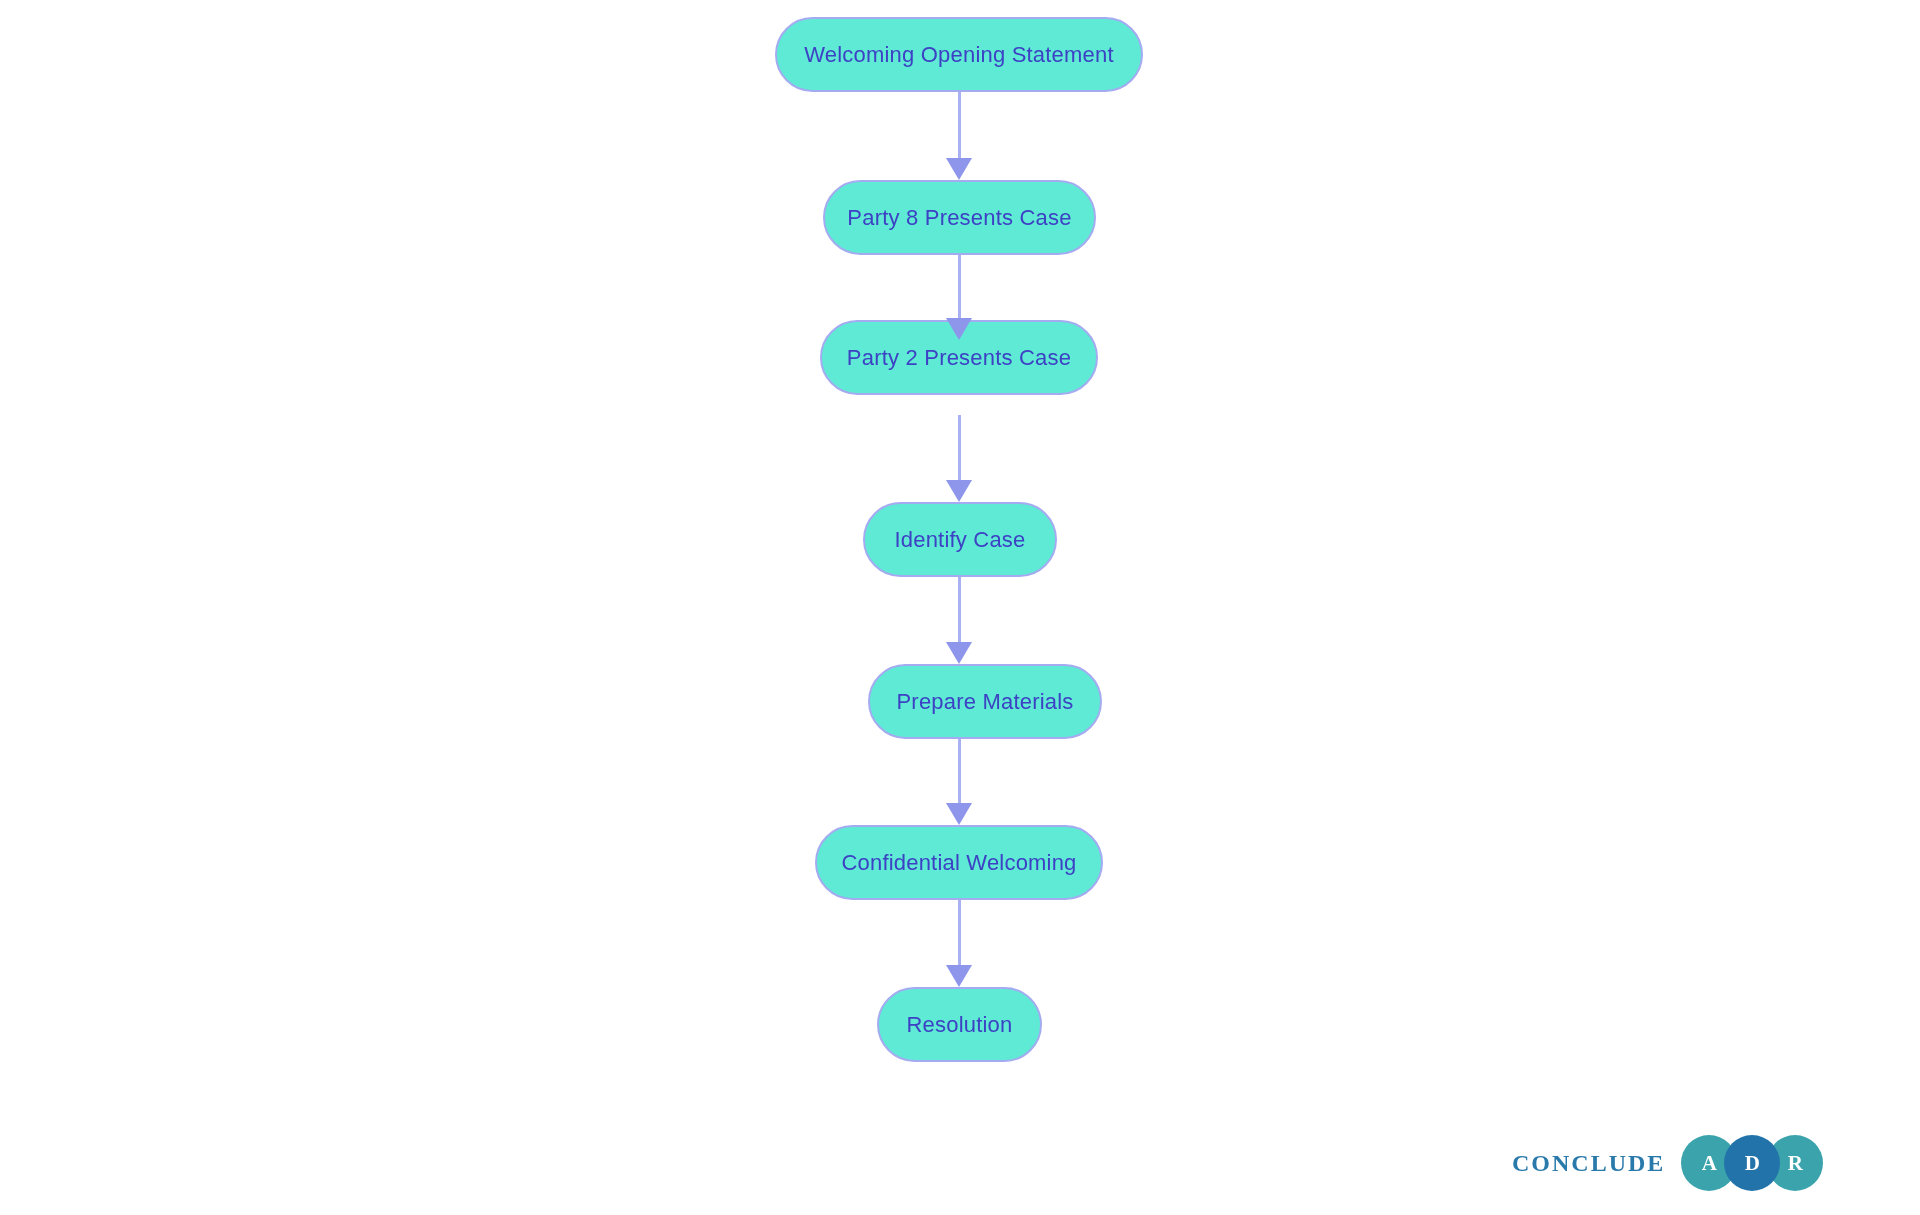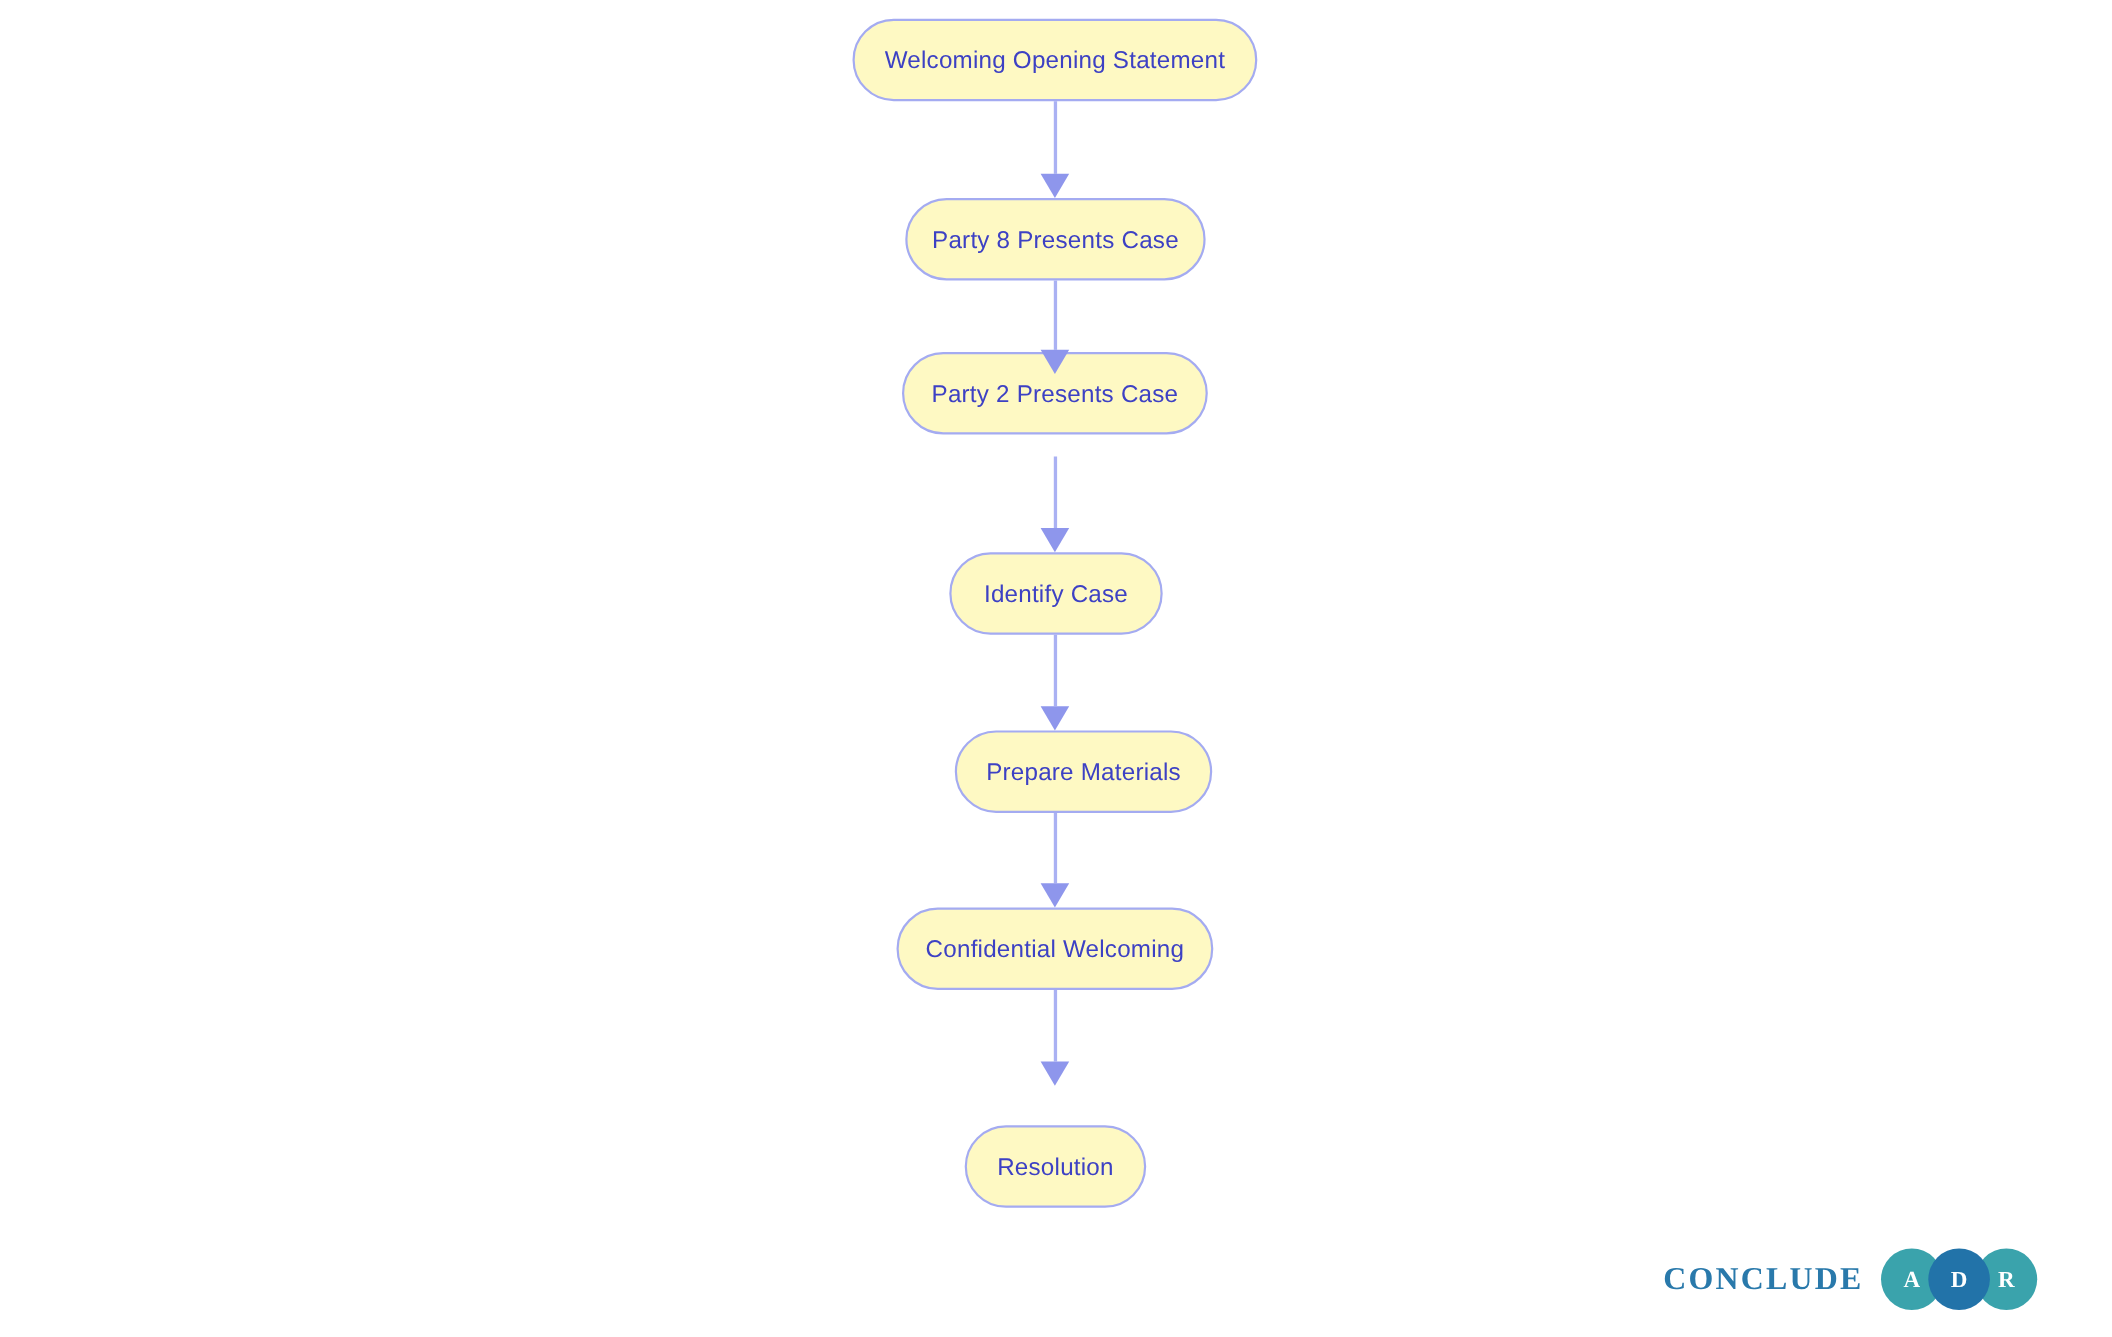--- a/index.html
+++ b/index.html
@@ -10,21 +10,21 @@
     overflow: hidden;
     font-family: "Liberation Sans", sans-serif;
   }
 
   
   .flow-node {
     position: absolute;
     display: flex;
     align-items: center;
     justify-content: center;
-    background: #fef9c3;
+    background: #5eead4;
     border: 2px solid #a4abf1;
     border-radius: 38px;
     color: #3d41c4;
     font-size: 22px;
     letter-spacing: 0.2px;
     text-align: center;
     height: 75px;
   }
 
   
@@ -55,21 +55,21 @@
     left: 1512px;
     top: 1134px;
     height: 58px;
     display: flex;
     align-items: center;
     gap: 16px;
   }
   .logo-wordmark {
     font-family: "Liberation Serif", serif;
     font-weight: bold;
-    font-size: 29px;
+    font-size: 24px;
     letter-spacing: 2px;
     color: #2979ab;
   }
   .logo-badges {
     display: flex;
     align-items: center;
   }
   .logo-badge {
     width: 56px;
     height: 56px;
@@ -101,21 +101,21 @@
   <div class="flow-node" style="left:823px; top:180px; width:273px;">Party 8 Presents Case</div>
 
   <div class="flow-node" style="left:820px; top:320px; width:278px;">Party 2 Presents Case</div>
 
   <div class="flow-node" style="left:863px; top:502px; width:194px;">Identify Case</div>
 
   <div class="flow-node" style="left:868px; top:664px; width:234px;">Prepare Materials</div>
 
   <div class="flow-node" style="left:815px; top:825px; width:288px;">Confidential Welcoming</div>
 
-  <div class="flow-node" style="left:877px; top:987px; width:165px;margin-top:36px;">Resolution</div>
+  <div class="flow-node" style="left:877px; top:987px; width:165px;">Resolution</div>
 
   <div class="flow-arrow" style="top:92px; height:88px;">
     <div class="arrow-line"></div>
     <div class="arrow-head"></div>
   </div>
 
   <div class="flow-arrow" style="top:255px; height:85px;">
     <div class="arrow-line"></div>
     <div class="arrow-head"></div>
   </div>

